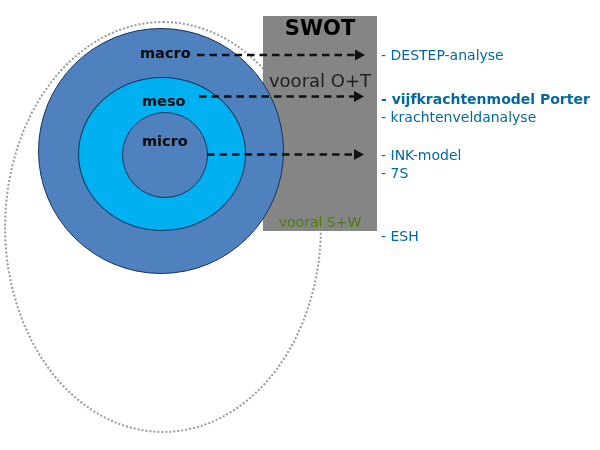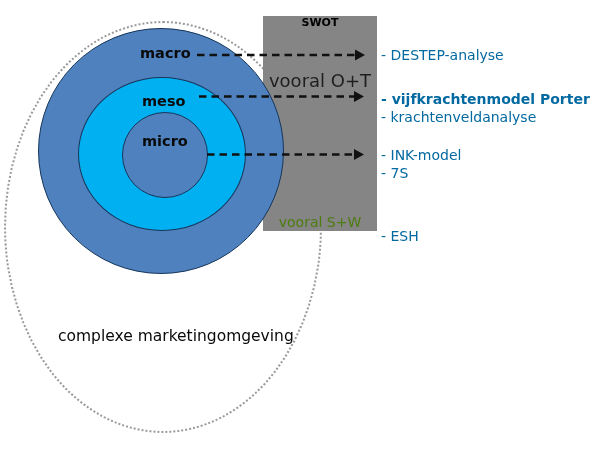--- a/index.html
+++ b/index.html
@@ -70,21 +70,21 @@
   .swot-text {
     left: 263px; width: 114px;
     text-align: center;
     z-index: 8;
     color: #111111;
     white-space: nowrap;
   }
   .swot-title {
     top: 16px;
     font-weight: bold;
-    font-size: 11px;
+    font-size: 21px;
     color: #000000;
   }
   .swot-note-top { top: 70px; font-size: 18px; color: #1f1f1f; }
   .swot-note-bottom { top: 214px; font-size: 14px; color: #4d7c0f; }
 
   
   .method {
     left: 381px;
     font-size: 14px;
     color: #0369a1;
@@ -144,15 +144,14 @@
   <div class="abs swot-text swot-note-top">vooral O+T</div>
   <div class="abs swot-text swot-note-bottom">vooral S+W</div>
 
   <div class="abs method m-destep">- DESTEP-analyse</div>
   <div class="abs method m-porter">- vijfkrachtenmodel Porter</div>
   <div class="abs method m-kracht">- krachtenveldanalyse</div>
   <div class="abs method m-ink">- INK-model</div>
   <div class="abs method m-7s">- 7S</div>
   <div class="abs method m-esh">- ESH</div>
 
-  <div class="abs caption">complexe marketingomgeving</div>
 
 </div>
 
 </body></html>

